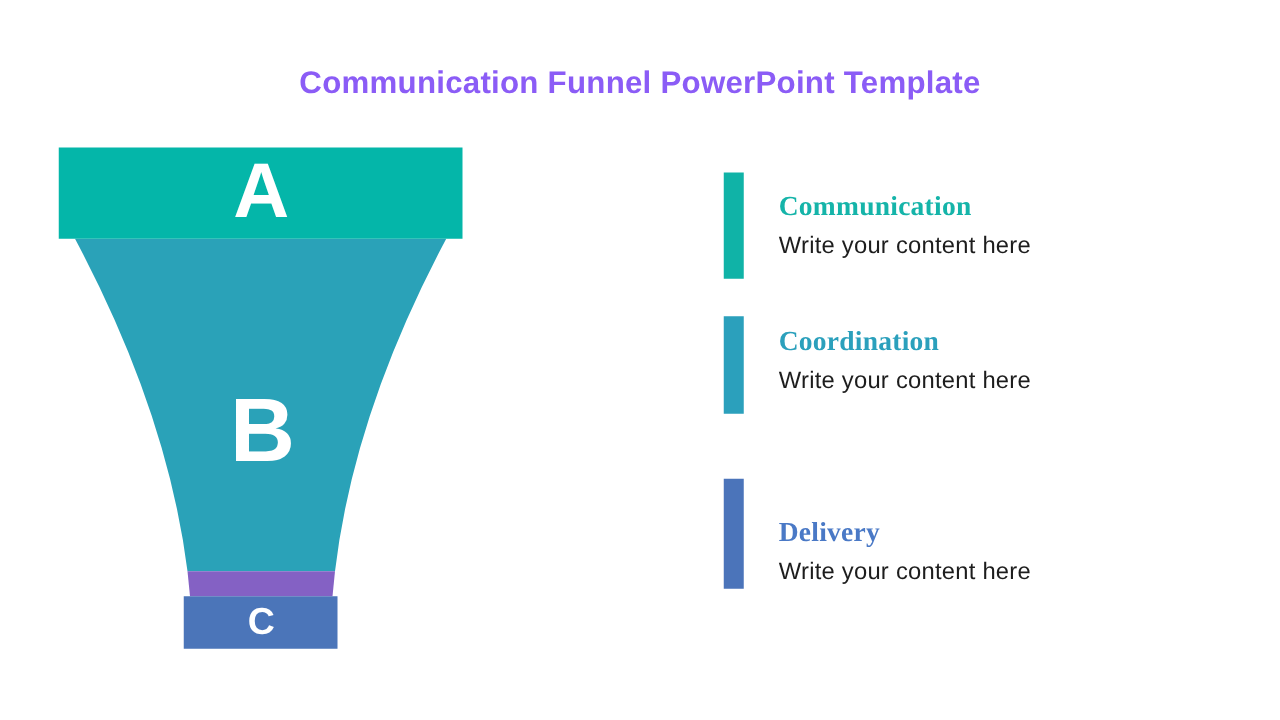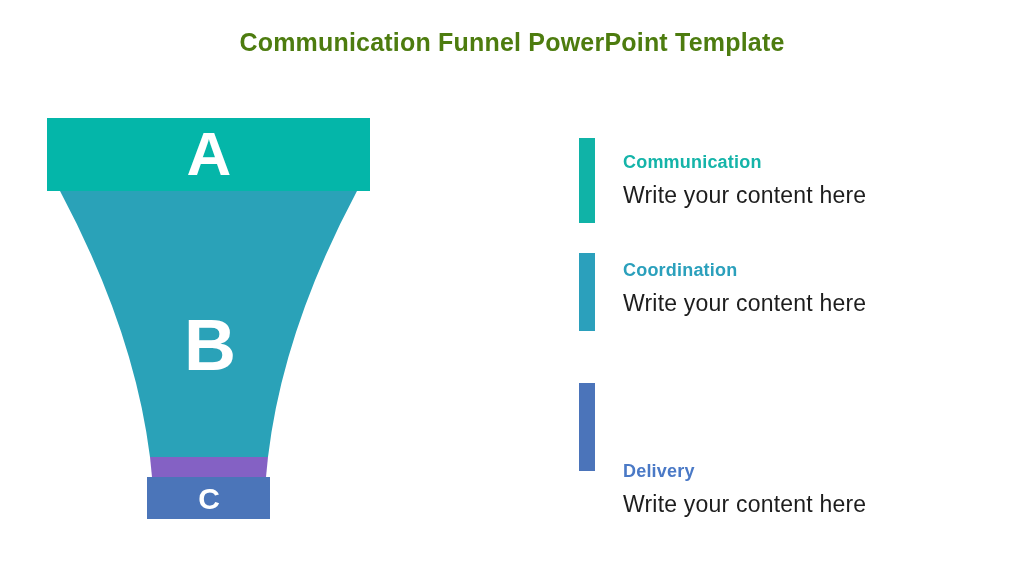--- a/index.html
+++ b/index.html
@@ -36,40 +36,41 @@
 
   
   .legend-bar { position: absolute; left: 579px; width: 16px; }
   .bar-1 { top: 138px; height: 85px; }
   .bar-2 { top: 253px; height: 78px; }
   .bar-3 { top: 383px; height: 88px; }
 
   .legend-text { position: absolute; left: 623px; width: 320px; }
   .text-1 { top: 152px; }
   .text-2 { top: 260px; }
-  .text-3 { top: 413px; margin-top: 48px; }
+  .text-3 { top: 413px; }
 
   .legend-title {
-    font-size: 18px;
+    font-size: 22px;
     font-weight: bold;
     line-height: 1.15;
     letter-spacing: 0.2px;
+    font-family: Liberation Serif, serif;
   }
   .legend-body {
-    font-size: 23px;
+    font-size: 19px;
     margin-top: 9px;
     letter-spacing: 0.2px;
   }
 </style>
 </head>
 <body>
 
 <div class="slide">
 
-  <div class="slide-title" style="color: #4d7c0f;">Communication Funnel PowerPoint Template</div>
+  <div class="slide-title" style="color: #8b5cf6; margin-top: 24px;">Communication Funnel PowerPoint Template</div>
 
   <svg class="funnel-svg" viewBox="0 0 430 540">
 
     <path d="M60 191 L357 191 Q283 330 268 457 L150 457 Q134 330 60 191 Z" style="fill: rgb(42, 162, 184);"></path>
 
     <rect x="47" y="118" width="323" height="73" style="fill: rgb(4, 182, 169);"></rect>
 
     <path d="M150 457 L268 457 L266 477 L152 477 Z" style="fill: rgb(132, 97, 196);"></path>
 
     <rect x="147" y="477" width="123" height="42" style="fill: rgb(75, 117, 185);"></rect>

